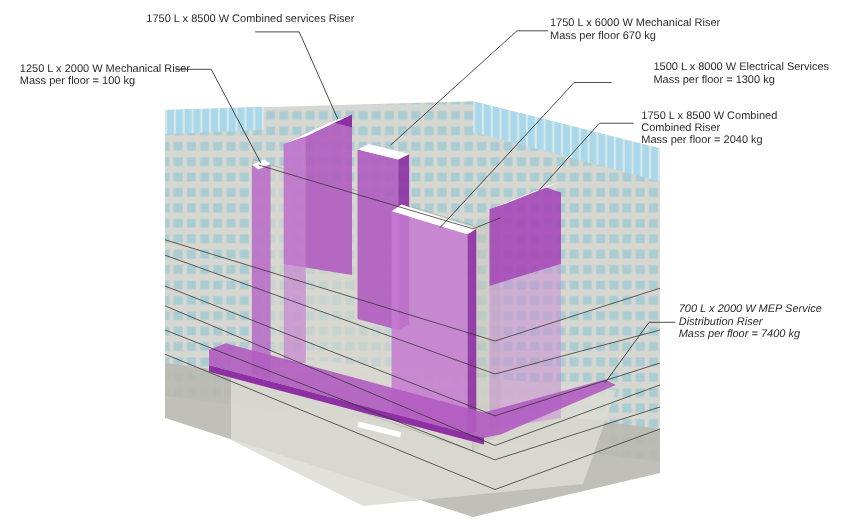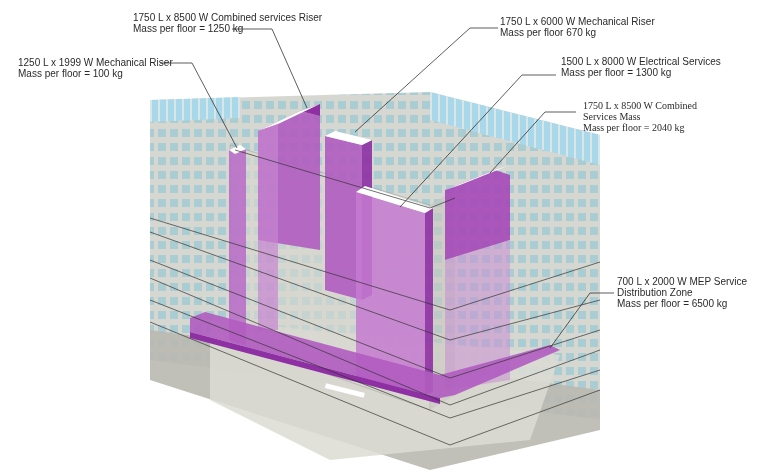--- a/index.html
+++ b/index.html
@@ -84,36 +84,35 @@
     <path d="M160,63 L192,63 L237,148"></path>
     <path d="M498,28 L470,28 L355,132"></path>
     <path d="M556,75 L522,75 L400,207"></path>
     <path d="M576,112 L545,112 L490,173"></path>
     <path d="M614,293 L590,293 L550,348"></path>
   </g>
 </svg>
 
 <div class="label" style="left:133px; top:12px;">
   <span>1750 L x 8500 W Combined services Riser</span>
-  <span>Mass per floor = 1250 kg</span>
 </div>
 <div class="label" style="left:18px; top:57px;">
-  <span>1250 L x 1999 W Mechanical Riser</span>
+  <span>1250 L x 2000 W Mechanical Riser</span>
   <span>Mass per floor = 100 kg</span>
 </div>
 <div class="label" style="left:500px; top:16px;">
   <span>1750 L x 6000 W Mechanical Riser</span>
   <span>Mass per floor 670 kg</span>
 </div>
-<div class="label" style="left:561px; top:56px;">
+<div class="label" style="left:594px; top:56px;">
   <span>1500 L x 8000 W Electrical Services</span>
   <span>Mass per floor = 1300 kg</span>
 </div>
-<div class="label" style="left:583px; top:100px;font-family:Liberation Serif, serif;">
+<div class="label" style="left:583px; top:100px;">
   <span>1750 L x 8500 W Combined</span>
-  <span>Services Mass</span>
+  <span>Combined Riser</span>
   <span>Mass per floor = 2040 kg</span>
 </div>
-<div class="label" style="left:617px; top:276px;">
+<div class="label" style="left:617px; top:276px;font-style:italic;">
   <span>700 L x 2000 W MEP Service</span>
-  <span>Distribution Zone</span>
-  <span>Mass per floor = 6500 kg</span>
+  <span>Distribution Riser</span>
+  <span>Mass per floor = 7400 kg</span>
 </div>
 
 </body></html>

